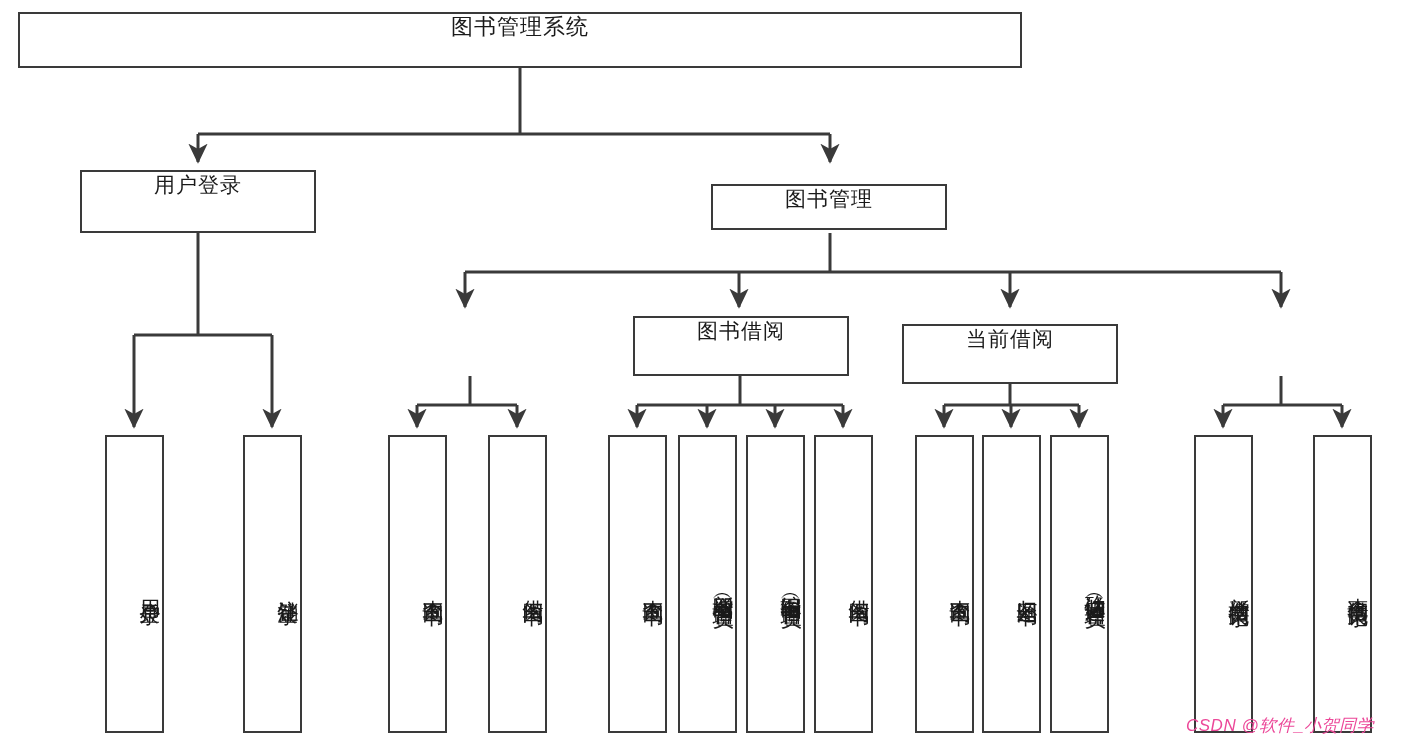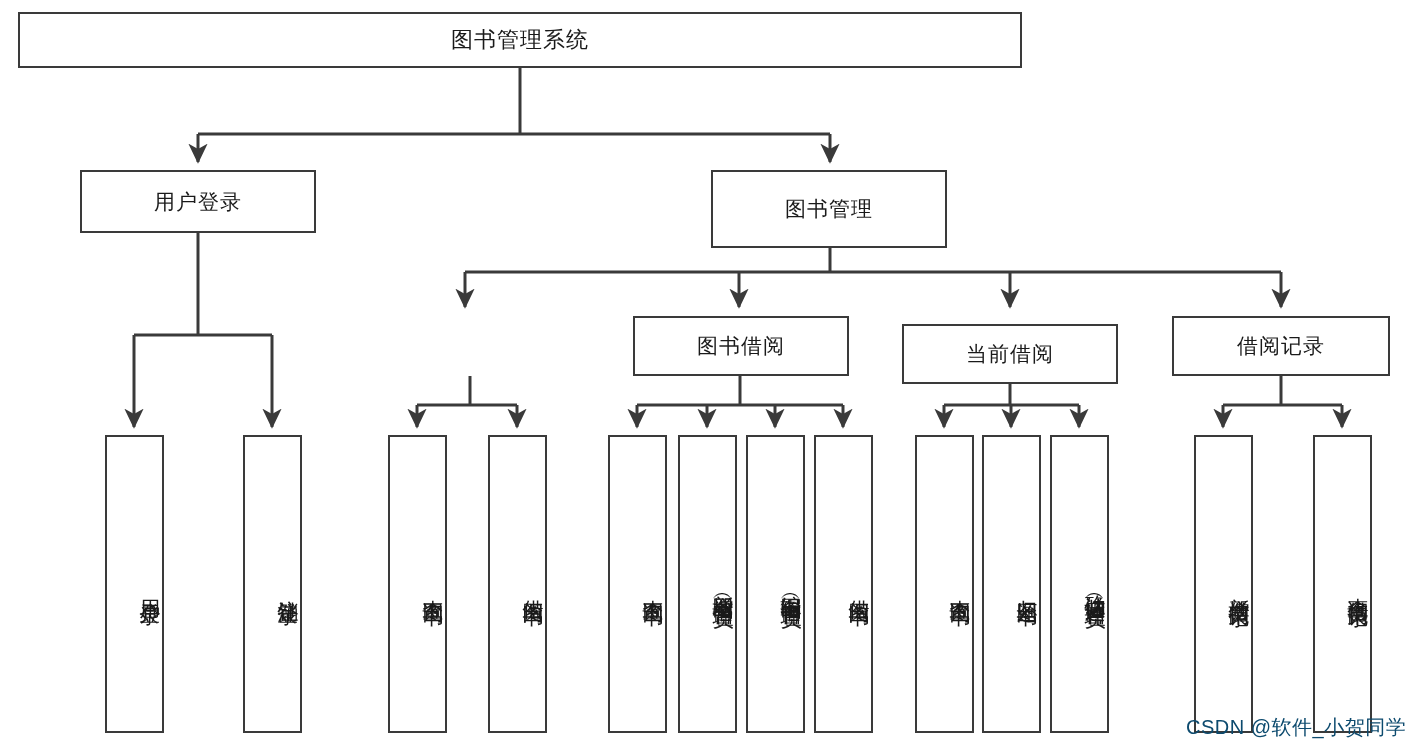--- a/index.html
+++ b/index.html
@@ -24,21 +24,21 @@
     width: 1405px;
     height: 747px;
     pointer-events: none;
   }
   .node {
     position: absolute;
     box-sizing: border-box;
     background: #ffffff;
     border: 2px solid #3a3a3a;
     display: flex;
-    align-items: center;
+    align-items: flex-start;
     justify-content: center;
     color: #1a1a1a;
   }
   .node.horiz {
     font-size: 21px;
     letter-spacing: 1px;
     line-height: 1.2;
   }
   .node.root {
     font-size: 22px;
@@ -56,24 +56,25 @@
   .node.vert .vlabel {
     writing-mode: vertical-rl;
     text-orientation: upright;
     white-space: normal;
     text-align: center;
   }
   #watermark {
     position: absolute;
     left: 1186px;
     top: 714px;
-    font-size: 20px;
-    color: #0c4a6e;
+    font-size: 17px;
+    color: #ec4899;
     white-space: nowrap;
     letter-spacing: 0.5px;
+    font-style: italic;
   }
 </style>
 </head>
 <body>
 
 <div id="diagram-root">
 
   <svg id="wires" viewBox="0 0 1405 747" width="1405" height="747" xmlns="http://www.w3.org/2000/svg">
     <defs>
       <marker id="arrow" viewBox="0 0 12 12" refX="10.5" refY="6" markerWidth="7" markerHeight="7" orient="auto-start-reverse">
@@ -124,32 +125,29 @@
     </g>
   </svg>
 
   <div class="node horiz root" style="left:18px; top:12px; width:1004px; height:56px;">
     <span>图书管理系统</span>
   </div>
 
   <div class="node horiz" style="left:80px; top:170px; width:236px; height:63px;">
     <span>用户登录</span>
   </div>
-  <div class="node horiz" style="left:711px; top:170px; width:236px; height:78px;">
+  <div class="node horiz" style="left:711px; top:184px; width:236px; height:46px;">
     <span>图书管理</span>
   </div>
 
   <div class="node horiz" style="left:633px; top:316px; width:216px; height:60px;">
     <span>图书借阅</span>
   </div>
   <div class="node horiz" style="left:902px; top:324px; width:216px; height:60px;">
     <span>当前借阅</span>
-  </div>
-  <div class="node horiz" style="left:1172px; top:316px; width:218px; height:60px;">
-    <span>借阅记录</span>
   </div>
 
   <div class="node vert" style="left:105px; top:435px; width:59px; height:298px;">
     <span class="vlabel">用户登录</span>
   </div>
   <div class="node vert" style="left:243px; top:435px; width:59px; height:298px;">
     <span class="vlabel">注销登录</span>
   </div>
 
   <div class="node vert" style="left:388px; top:435px; width:59px; height:298px;">

